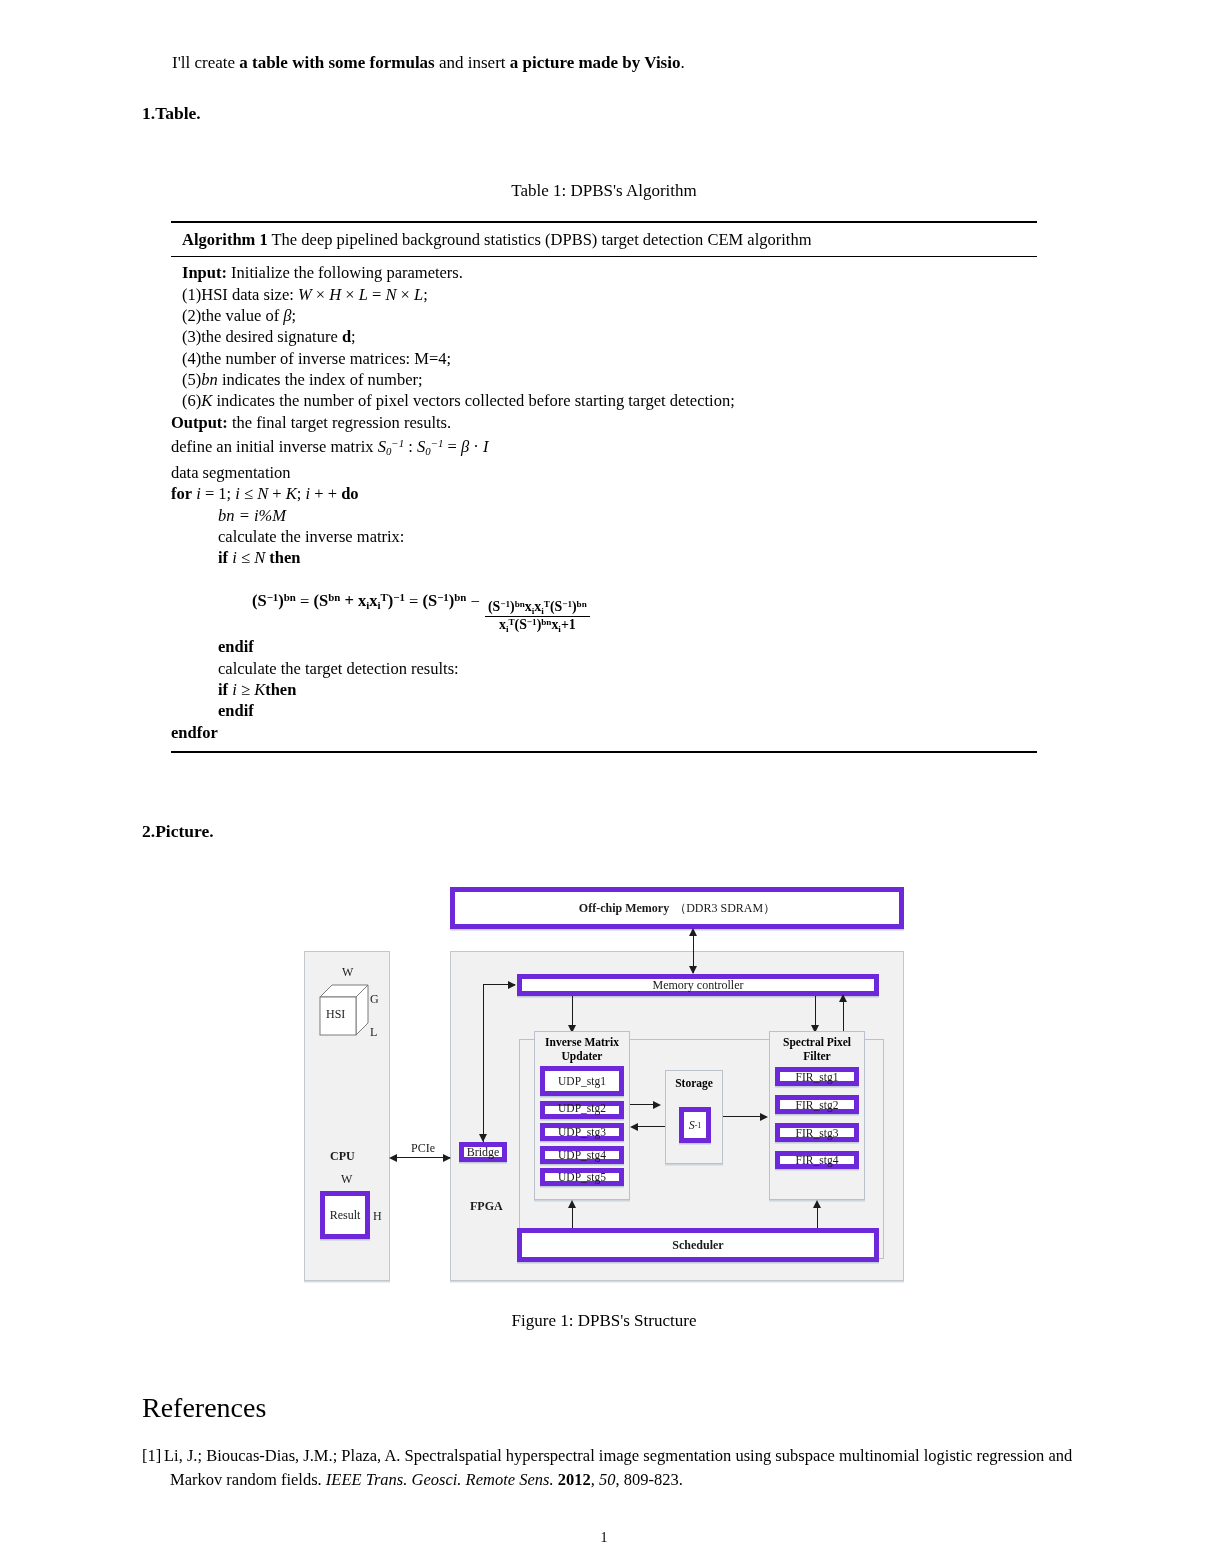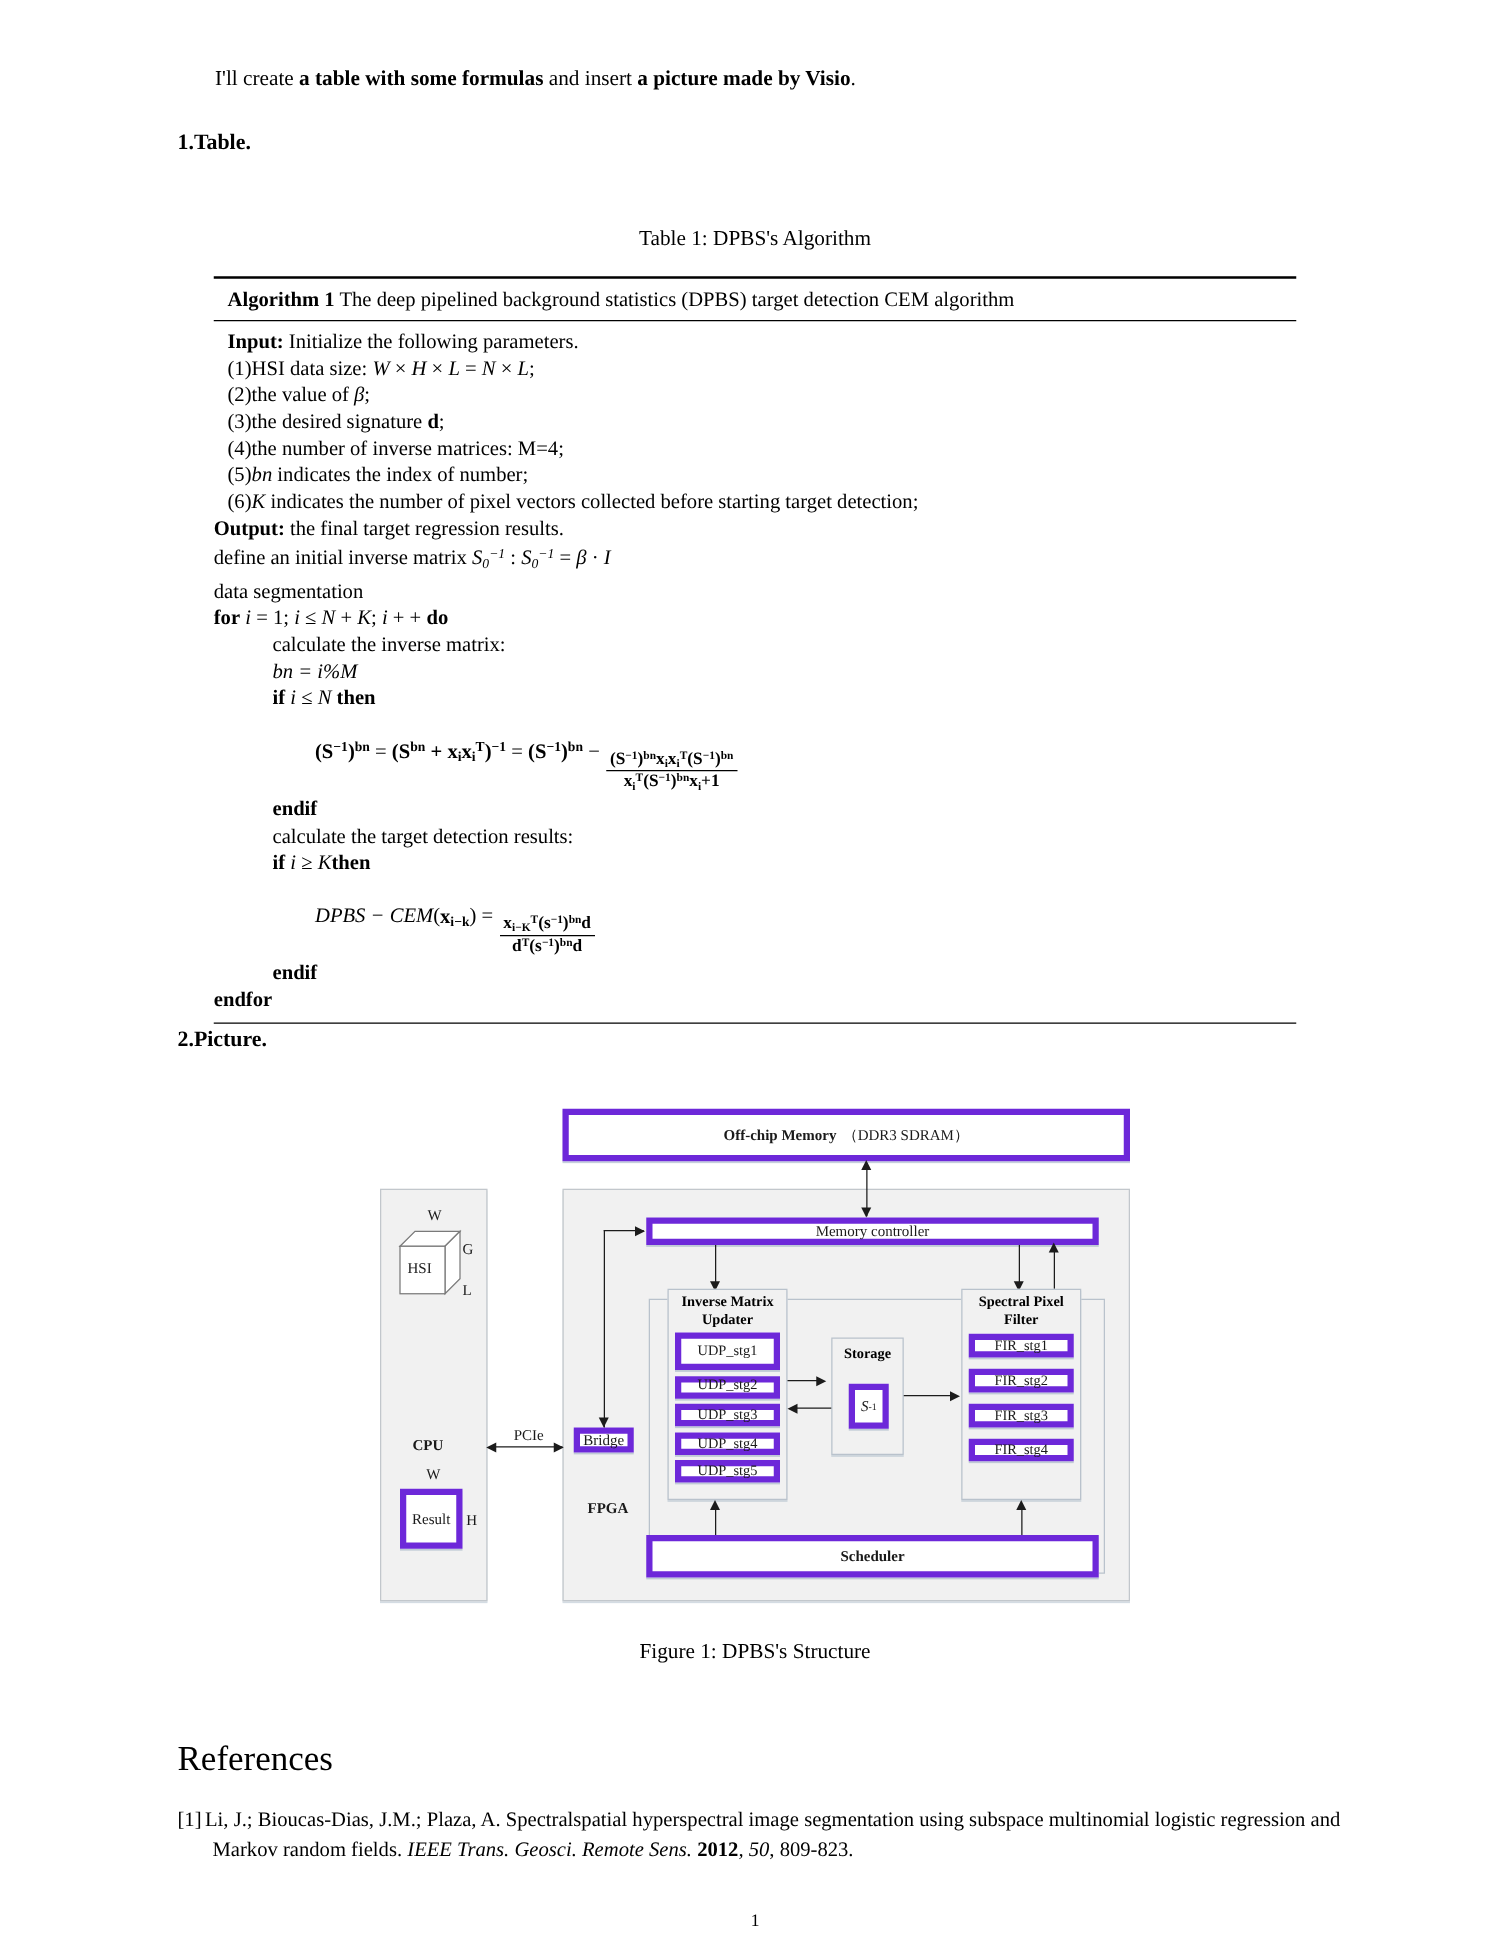--- a/index.html
+++ b/index.html
@@ -270,25 +270,25 @@
         <span>define an initial inverse matrix </span><span class="mathit">S<span class="sub">0</span><span class="sup">−1</span></span> : <span class="mathit">S<span class="sub">0</span><span class="sup">−1</span></span> = <span class="mathit">β</span> · <span class="mathit">I</span>
       </div>
 
       <div class="alg-line ind-neg">data segmentation</div>
 
       <div class="alg-line ind-neg">
         <span class="bold">for</span>
         <span class="mathit">i</span> = 1; <span class="mathit">i</span> ≤ <span class="mathit">N</span> + <span class="mathit">K</span>; <span class="mathit">i</span> + + <span class="bold">do</span>
       </div>
 
-      <div class="alg-line ind1">calculate the inverse matrix:</div>
-
       <div class="alg-line ind1">
         <span class="mathit">bn = i%M</span>
       </div>
+
+      <div class="alg-line ind1">calculate the inverse matrix:</div>
 
       <div class="alg-line ind1">
         <span class="bold">if</span>
         <span class="mathit">i</span> ≤ <span class="mathit">N</span>
         <span class="bold">then</span>
       </div>
 
       <div class="alg-line eqline ind2">
         <span class="mathbf">(S<span class="sup">−1</span>)<span class="sup">bn</span></span>
         = <span class="mathbf">(S<span class="sup">bn</span> + x<span class="sub">i</span>x<span class="sub">i</span><span class="sup">T</span>)<span class="sup">−1</span></span>
@@ -303,27 +303,20 @@
         <span class="bold">endif</span>
       </div>
 
       <div class="alg-line ind1">calculate the target detection results:</div>
 
       <div class="alg-line ind1">
         <span class="bold">if</span>
         <span class="mathit">i</span> ≥ <span class="mathit">K</span><span class="bold">then</span>
       </div>
 
-      <div class="alg-line eqline ind2">
-        <span class="mathit">DPBS − CEM</span>(<span class="mathbf">x<span class="sub">i−k</span></span>) =
-        <span class="frac">
-          <span class="num mathbf">x<span class="sub">i−K</span><span class="sup">T</span>(s<span class="sup">−1</span>)<span class="sup">bn</span>d</span>
-          <span class="den mathbf">d<span class="sup">T</span>(s<span class="sup">−1</span>)<span class="sup">bn</span>d</span>
-        </span>
-      </div>
 
       <div class="alg-line ind1">
         <span class="bold">endif</span>
       </div>
 
       <div class="alg-line ind-neg">
         <span class="bold">endfor</span>
       </div>
 
     </div>

